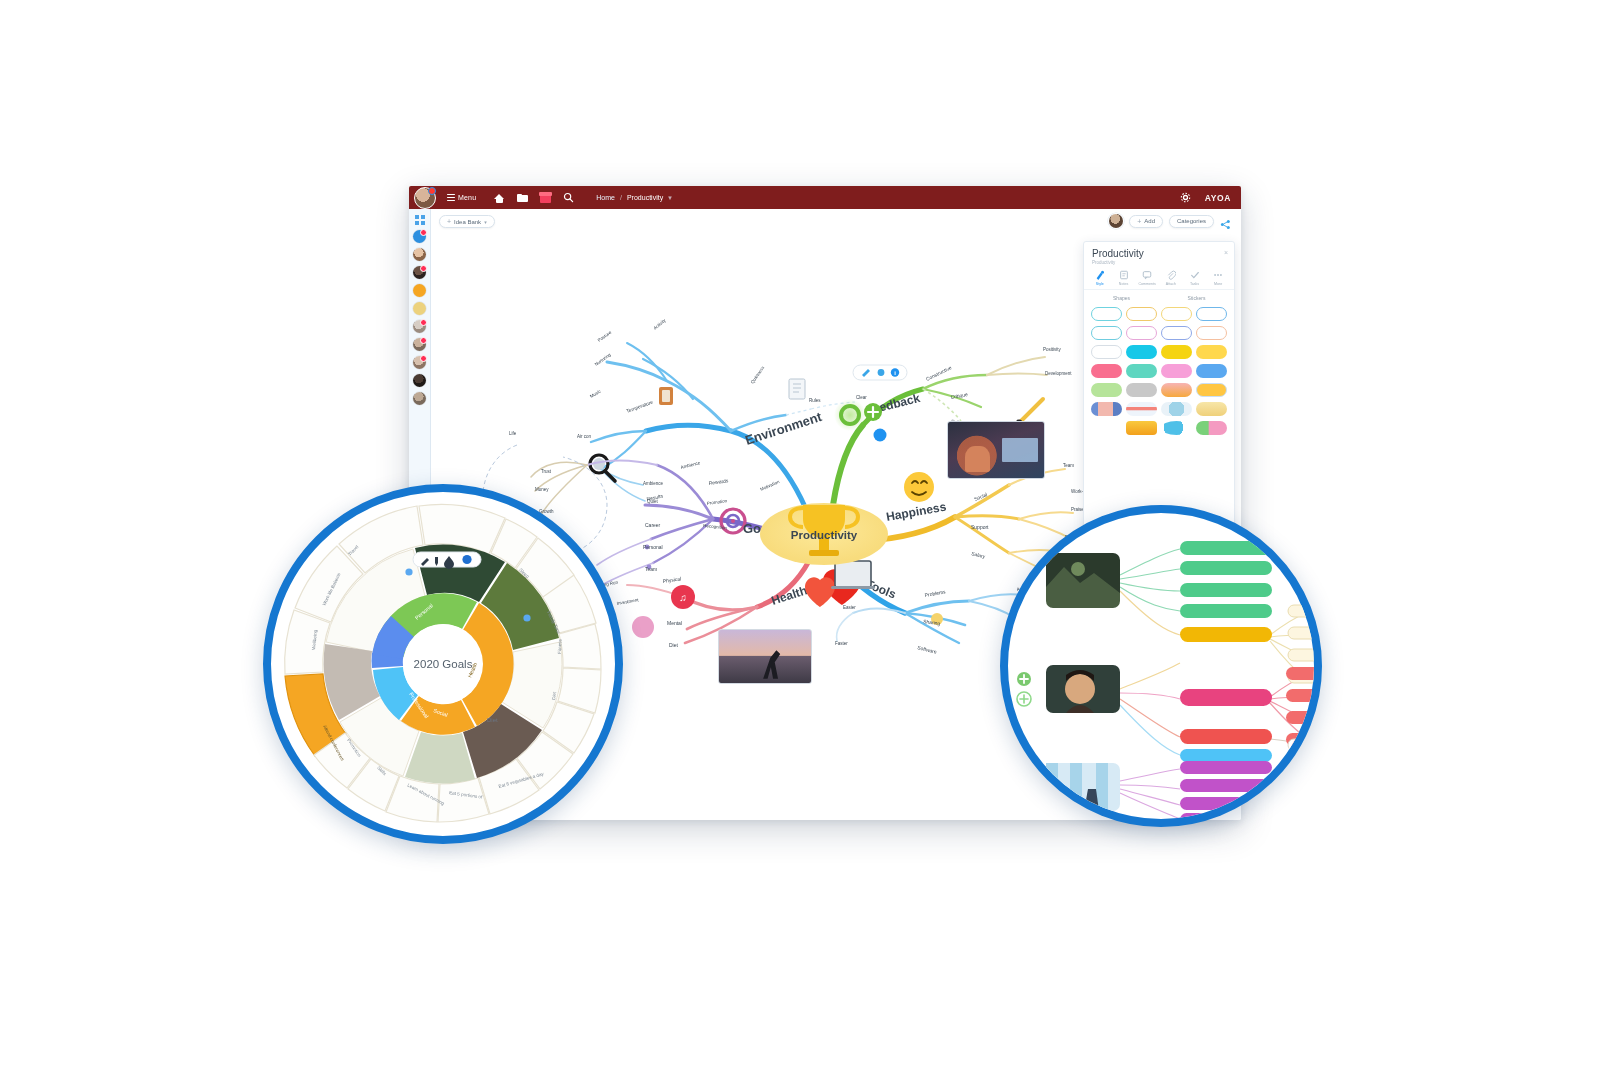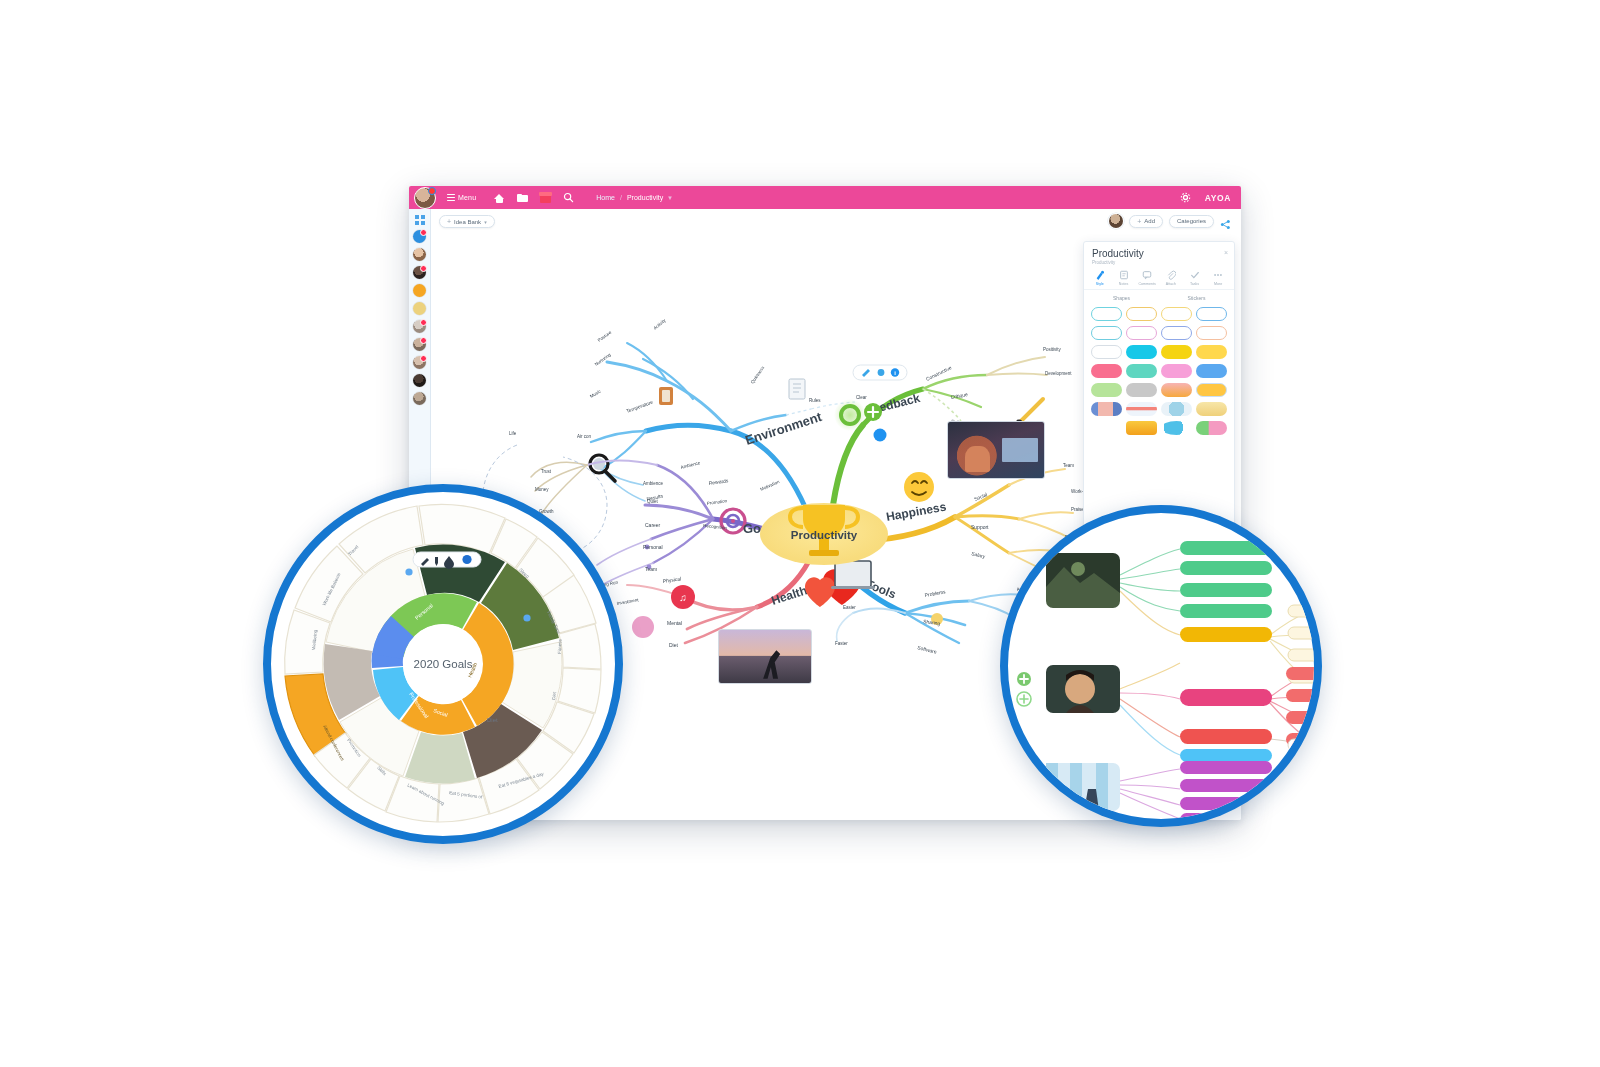--- a/index.html
+++ b/index.html
@@ -17,21 +17,21 @@
     width: 832px; height: 634px;
     background: #ffffff;
     box-shadow: 0 10px 34px rgba(20,40,70,.20), 0 2px 8px rgba(20,40,70,.10);
     border-radius: 2px;
     overflow: hidden;
   }
 
   
   .topbar {
     position: absolute; left:0; top:0; width:100%; height:23px;
-    background: #ec4899;
+    background: #7f1d1d;
     display:flex; align-items:center; gap:0;
     color:#fff; font-size:7px;
   }
   .avatar-main {
     width:22px; height:22px; border-radius:50%; margin-left:5px;
     background: radial-gradient(circle at 40% 35%, #d8b49a 0 38%, #7d5a44 39% 100%);
     position:relative; flex:0 0 auto; border:1.5px solid #fff;
   }
   .avatar-main::after {
     content:""; position:absolute; right:-1px; top:-1px;

